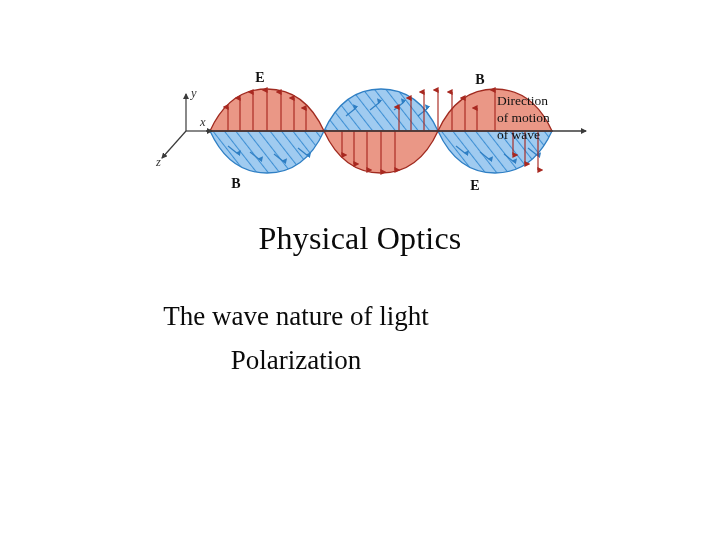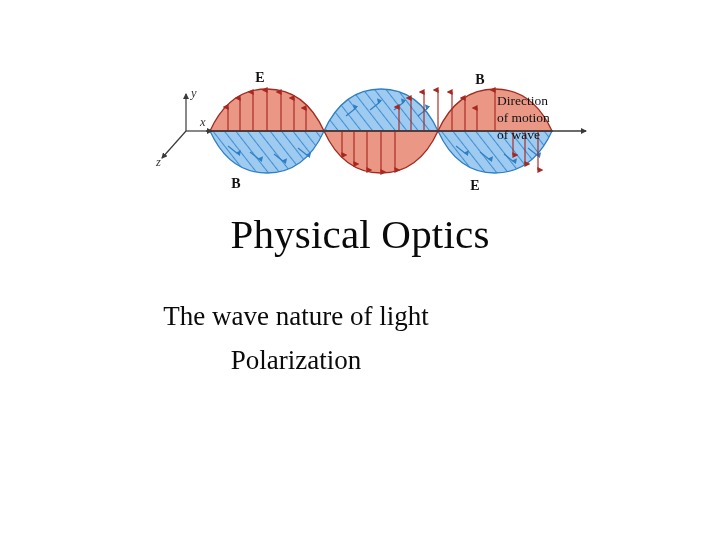--- a/index.html
+++ b/index.html
@@ -54,25 +54,25 @@
   .dir-text {
     font-family: "Liberation Serif", "DejaVu Serif", serif;
     font-size: 13.5px;
     fill: #111111;
   }
 
   
   .title {
     position: absolute;
     left: 0;
-    top: 212px;
+    top: 221px;
     width: 720px;
     text-align: center;
     font-family: "Liberation Serif", "DejaVu Serif", serif;
-    font-size: 41px;
+    font-size: 32px;
     line-height: 1.08;
     color: #0a0a0a;
     letter-spacing: 0.2px;
     white-space: nowrap;
   }
 
   
   .body-list {
     position: absolute;
     left: 0;

